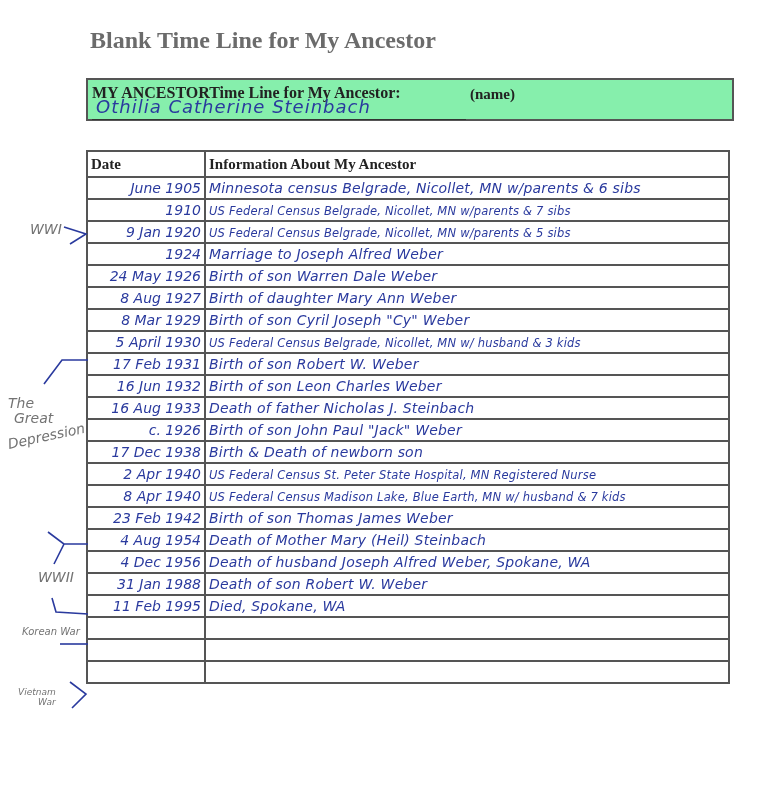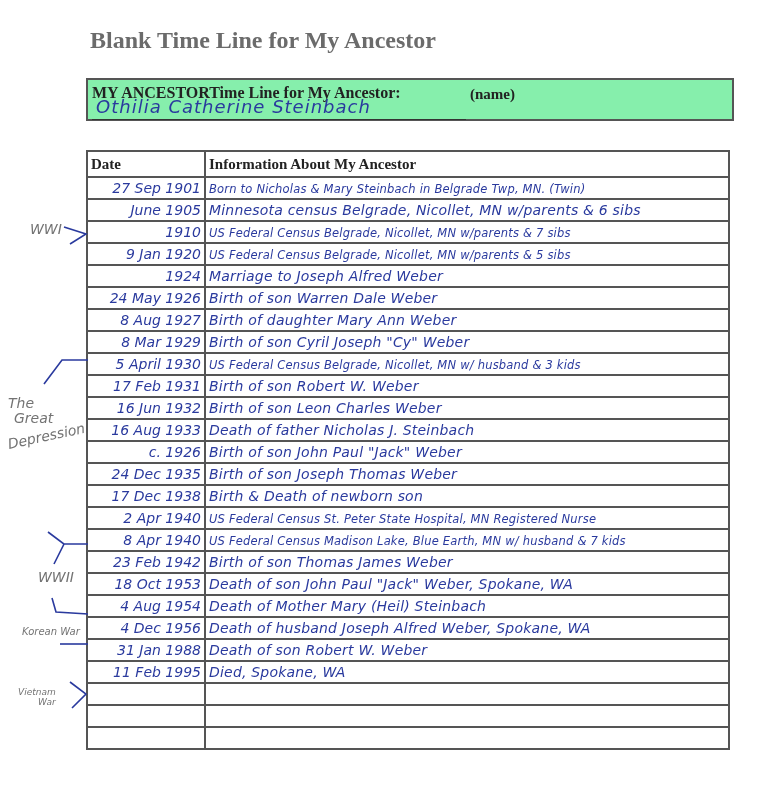--- a/index.html
+++ b/index.html
@@ -73,24 +73,20 @@
 
 <table class="timeline">
   <thead>
     <tr>
       <th>Date</th>
       <th>Information About My Ancestor</th>
     </tr>
   </thead>
   <tbody id="tbody">
       <tr>
-        <td class="date"><span class="hw">27 Sep 1901</span></td>
-        <td class="info"><span class="hw small">Born to Nicholas &amp; Mary Steinbach in Belgrade Twp, MN. (Twin)</span></td>
-      </tr>
-      <tr>
         <td class="date"><span class="hw">June 1905</span></td>
         <td class="info"><span class="hw">Minnesota census Belgrade, Nicollet, MN w/parents &amp; 6 sibs</span></td>
       </tr>
       <tr>
         <td class="date"><span class="hw">1910</span></td>
         <td class="info"><span class="hw small">US Federal Census Belgrade, Nicollet, MN w/parents &amp; 7 sibs</span></td>
       </tr>
       <tr>
         <td class="date"><span class="hw">9 Jan 1920</span></td>
         <td class="info"><span class="hw small">US Federal Census Belgrade, Nicollet, MN w/parents &amp; 5 sibs</span></td>
@@ -125,42 +121,34 @@
       </tr>
       <tr>
         <td class="date"><span class="hw">16 Aug 1933</span></td>
         <td class="info"><span class="hw">Death of father Nicholas J. Steinbach</span></td>
       </tr>
       <tr>
         <td class="date"><span class="hw">c. 1926</span></td>
         <td class="info"><span class="hw">Birth of son John Paul "Jack" Weber</span></td>
       </tr>
       <tr>
-        <td class="date"><span class="hw">24 Dec 1935</span></td>
-        <td class="info"><span class="hw">Birth of son Joseph Thomas Weber</span></td>
-      </tr>
-      <tr>
         <td class="date"><span class="hw">17 Dec 1938</span></td>
         <td class="info"><span class="hw">Birth &amp; Death of newborn son</span></td>
       </tr>
       <tr>
         <td class="date"><span class="hw">2 Apr 1940</span></td>
         <td class="info"><span class="hw small">US Federal Census St. Peter State Hospital, MN   Registered Nurse</span></td>
       </tr>
       <tr>
         <td class="date"><span class="hw">8 Apr 1940</span></td>
         <td class="info"><span class="hw small">US Federal Census Madison Lake, Blue Earth, MN w/ husband &amp; 7 kids</span></td>
       </tr>
       <tr>
         <td class="date"><span class="hw">23 Feb 1942</span></td>
         <td class="info"><span class="hw">Birth of son Thomas James Weber</span></td>
-      </tr>
-      <tr>
-        <td class="date"><span class="hw">18 Oct 1953</span></td>
-        <td class="info"><span class="hw">Death of son John Paul "Jack" Weber, Spokane, WA</span></td>
       </tr>
       <tr>
         <td class="date"><span class="hw">4 Aug 1954</span></td>
         <td class="info"><span class="hw">Death of Mother Mary (Heil) Steinbach</span></td>
       </tr>
       <tr>
         <td class="date"><span class="hw">4 Dec 1956</span></td>
         <td class="info"><span class="hw">Death of husband Joseph Alfred Weber, Spokane, WA</span></td>
       </tr>
       <tr>

